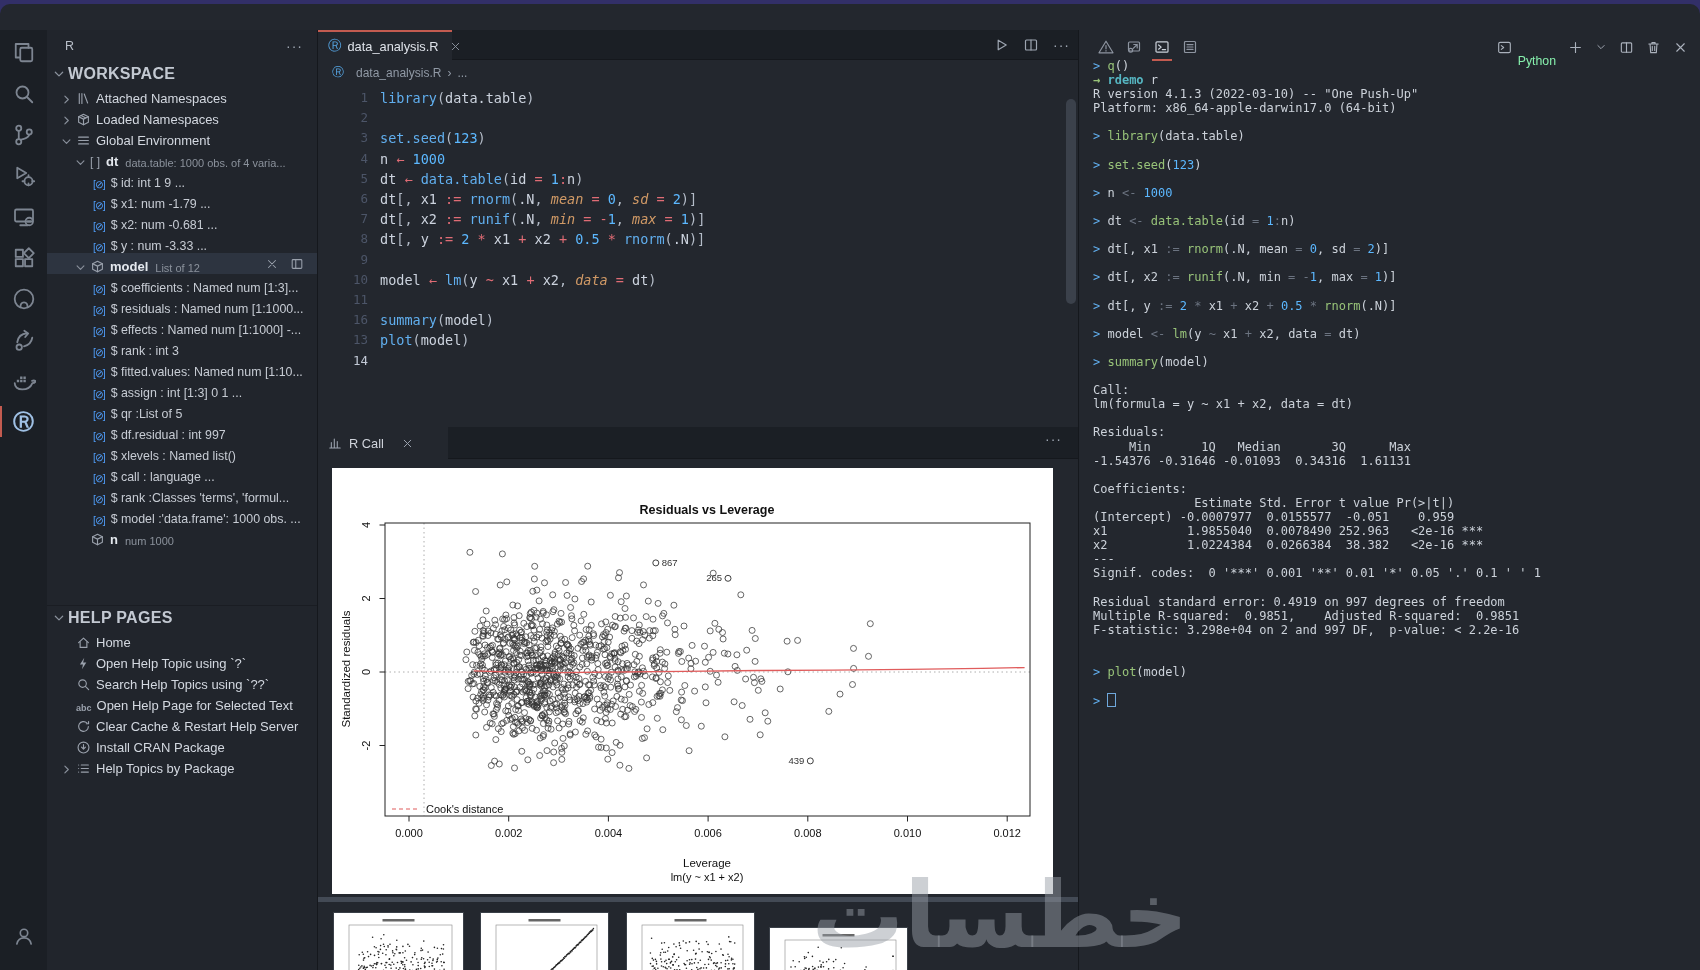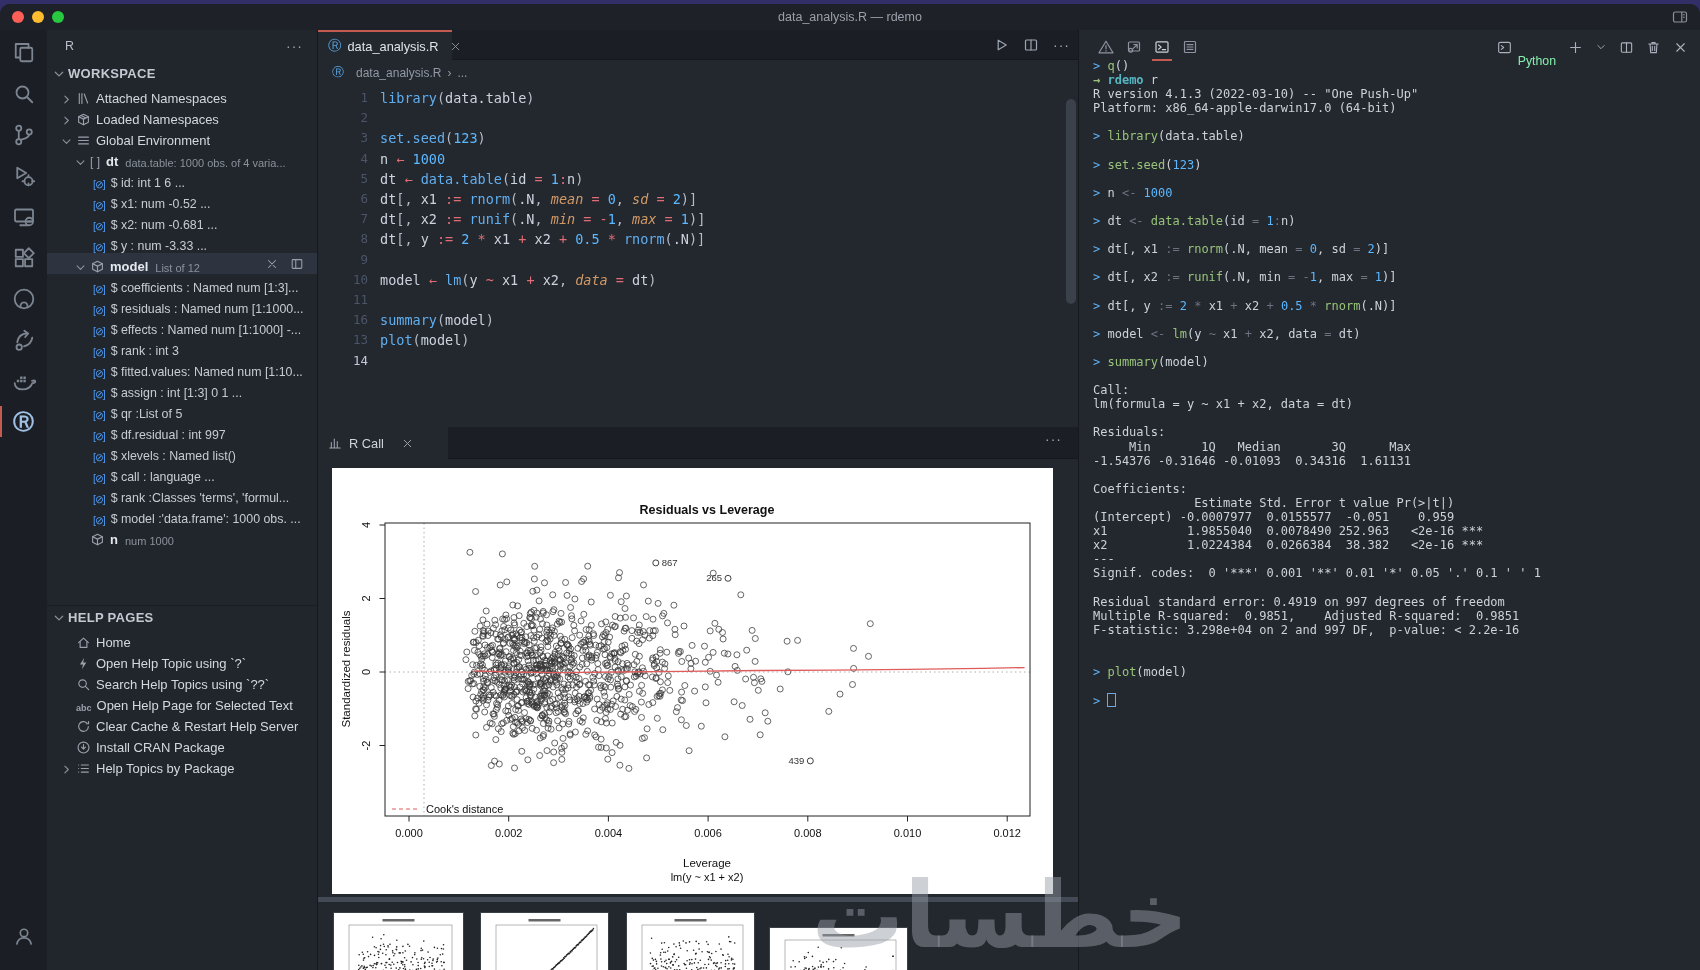--- a/index.html
+++ b/index.html
@@ -15,21 +15,21 @@
   #activitybar{left:0;top:26px;width:47px;height:940px;background:#1b1f25;display:flex;flex-direction:column;align-items:center;padding-top:2px;box-sizing:border-box;}
   .ab-item{width:47px;height:41px;display:flex;align-items:center;justify-content:center;color:#7d8591;position:relative;cursor:pointer;}
   .ab-item.active{color:#c9d8ea;}
   .ab-item.active::before{content:"";position:absolute;left:0;top:5px;bottom:5px;width:2px;background:#c35b50;}
   .ab-item.bottom{margin-top:auto;margin-bottom:14px;}
   .rglyph{font-size:21px;font-weight:bold;color:#9fc0e4;line-height:1;}
   
   #sidebar{left:47px;top:26px;width:271px;height:940px;background:#21252c;border-right:1px solid #15181d;box-sizing:border-box;overflow:hidden;}
   #sb-head{height:32px;display:flex;align-items:center;padding:0 14px 0 18px;color:#b9bfc9;font-size:12.5px;}
   #sb-head .sp{flex:1;}
-  .sec-head{height:23px;display:flex;align-items:center;padding-left:5px;color:#c3c9d2;font-size:13px;font-weight:700;letter-spacing:.3px;cursor:pointer;}
+  .sec-head{height:23px;display:flex;align-items:center;padding-left:5px;color:#c3c9d2;font-size:16px;font-weight:700;letter-spacing:.3px;cursor:pointer;}
   .sec-head .ic{margin-right:2px;color:#8a919c;}
   .tree-row{height:21px;display:flex;align-items:flex-end;font-size:13px;color:#d3d8e0;position:relative;cursor:pointer;white-space:nowrap;}
   .tree-row.sel{background:#2d3440;}
   .tree-row .ic{margin-right:5px;color:#9aa1ac;display:flex;}
   .tree-row .chev{color:#8a919c;margin-right:3px;display:flex;}
   .slot{display:inline-block;width:16px;flex:none;}
   .badge{color:#4f9cf7;font-size:10.5px;margin-right:6px;letter-spacing:-1px;flex:none;}
   .brk-ic{color:#9aa1ac;font-size:12px;margin-right:6px;flex:none;}
   .lb{flex:none;}
   .lb.bold{font-weight:700;color:#e4e8ee;}
@@ -76,34 +76,20 @@
   
   #wm{left:720px;top:866px;width:560px;height:110px;font-family:"DejaVu Sans",sans-serif;font-size:92px;font-weight:700;color:rgba(150,156,166,0.48);text-align:center;direction:rtl;letter-spacing:4px;line-height:1;z-index:40;pointer-events:none;}
   .ic{display:inline-flex;}
 </style>
 </head>
 <body>
 
 <div id="stage">
   <div id="win">
 
-    <div id="titlebar" class="abs">
-      <div style="display:flex;align-items:center;padding-left:12px;">
-        <span class="tl" style="background:#ff5f57;"></span>
-        <span class="tl" style="background:#febc2e;"></span>
-        <span class="tl" style="background:#28c840;"></span>
-      </div>
-      <div id="title-text">data_analysis.R — rdemo</div>
-      <span id="layout-btn"><svg width="16" height="16" viewBox="0 0 16 16" fill="none" stroke="currentColor" stroke-width="1.2">
-            <rect x="1.5" y="3" width="13" height="10" rx="1.8"></rect>
-            <path d="M9.8 3v10"></path>
-            <circle cx="11.9" cy="5.8" r=".8" fill="currentColor" stroke="none"></circle>
-            <circle cx="11.9" cy="8.2" r=".8" fill="currentColor" stroke="none"></circle>
-          </svg></span>
-    </div>
 
     <div id="activitybar" class="abs">
         <div class="ab-item">
           <span class="ic">
             <svg width="24" height="24" viewBox="0 0 16 16" fill="none" stroke="currentColor" stroke-width="1.2" stroke-linecap="round" stroke-linejoin="round">
               <rect x="5.5" y="4.5" width="8" height="9" rx="1"></rect>
               <path d="M11 4.5V2H2.5v9H5"></path>
             </svg>
           </span>
         </div>
@@ -253,25 +239,25 @@
               <svg width="13" height="13" viewBox="0 0 16 16" fill="none" stroke="currentColor" stroke-width="1.4" stroke-linecap="round" stroke-linejoin="round">
                 <path d="M3.8 6l4.2 4.2L12.2 6"></path>
               </svg>
             </span>
             <span class="brk-ic">[ ]</span>
             <span class="lb bold">dt</span>
             <span class="dtl">data.table: 1000 obs. of 4 varia...</span>
           </div>
           <div class="tree-row" style="padding-left: 46px;">
             <span class="badge">[⊘]</span>
-            <span class="lb dim">$ id: int 1 6 ...</span>
+            <span class="lb dim">$ id: int 1 9 ...</span>
           </div>
           <div class="tree-row" style="padding-left: 46px;">
             <span class="badge">[⊘]</span>
-            <span class="lb dim">$ x1: num -0.52 ...</span>
+            <span class="lb dim">$ x1: num -1.79 ...</span>
           </div>
           <div class="tree-row" style="padding-left: 46px;">
             <span class="badge">[⊘]</span>
             <span class="lb dim">$ x2: num -0.681 ...</span>
           </div>
           <div class="tree-row" style="padding-left: 46px;">
             <span class="badge">[⊘]</span>
             <span class="lb dim">$ y : num -3.33 ...</span>
           </div>
           <div class="tree-row sel" style="padding-left: 27px;">

